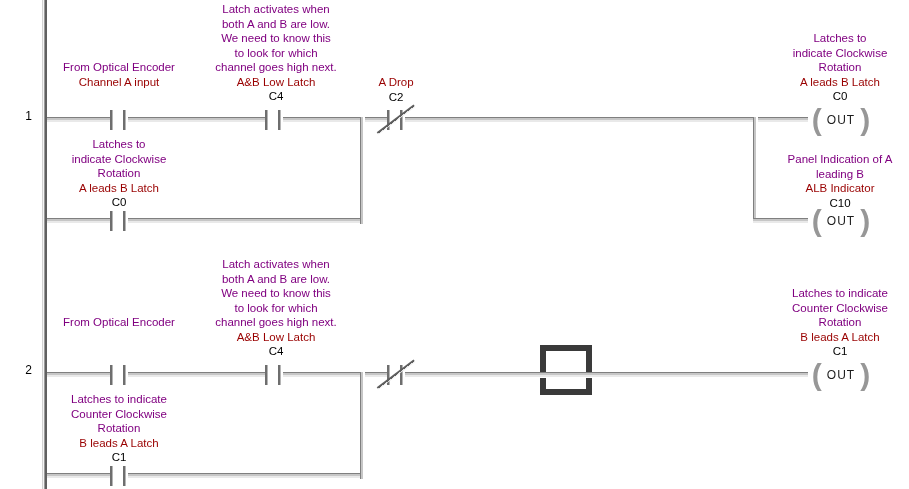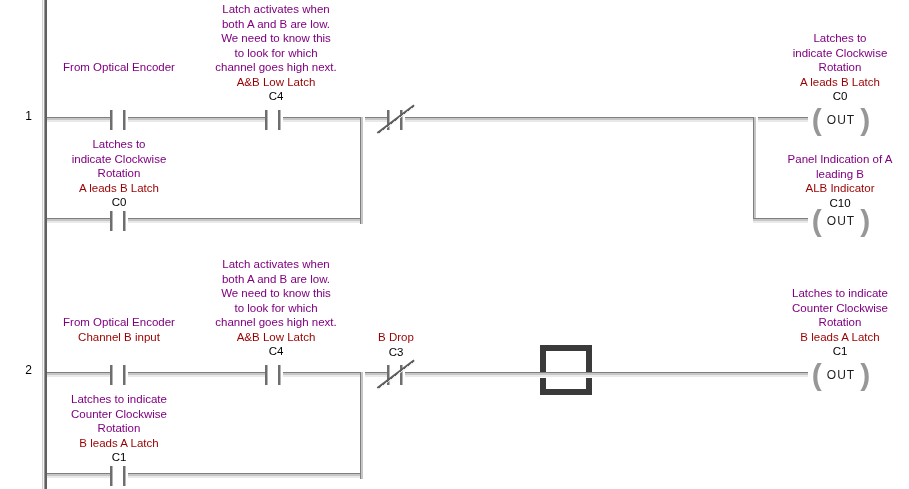--- a/index.html
+++ b/index.html
@@ -81,32 +81,37 @@
       <span class="paren">)</span>
   </div>
   <div class="coil" style="left:808px;top:207px">
     <span class="paren">(</span>
       <span class="coil-type">OUT</span>
       <span class="paren">)</span>
   </div>
 
   <div class="lbl" style="left:39px;top:60px">
     <div class="d">From Optical Encoder</div>
+    <div class="n">Channel A input</div>
   </div>
 
   <div class="lbl" style="left:196px;top:2px">
     <div class="d">Latch activates when</div>
     <div class="d">both A and B are low.</div>
     <div class="d">We need to know this</div>
     <div class="d">to look for which</div>
     <div class="d">channel goes high next.</div>
     <div class="n">A&amp;B Low Latch</div>
     <div class="a">C4</div>
   </div>
 
+  <div class="lbl" style="left:316px;top:75px">
+    <div class="n">A Drop</div>
+    <div class="a">C2</div>
+  </div>
 
   <div class="lbl wide" style="left:755px;top:31px">
     <div class="d">Latches to</div>
     <div class="d">indicate Clockwise</div>
     <div class="d">Rotation</div>
     <div class="n">A leads B Latch</div>
     <div class="a">C0</div>
   </div>
 
   <div class="lbl" style="left:39px;top:137px">
@@ -156,37 +161,32 @@
     </div>
 
   <div class="coil" style="left:808px;top:361px">
     <span class="paren">(</span>
       <span class="coil-type">OUT</span>
       <span class="paren">)</span>
   </div>
 
   <div class="lbl" style="left:39px;top:315px">
     <div class="d">From Optical Encoder</div>
-    <div class="n">Channel B input</div>
   </div>
 
   <div class="lbl" style="left:196px;top:257px">
     <div class="d">Latch activates when</div>
     <div class="d">both A and B are low.</div>
     <div class="d">We need to know this</div>
     <div class="d">to look for which</div>
     <div class="d">channel goes high next.</div>
     <div class="n">A&amp;B Low Latch</div>
     <div class="a">C4</div>
   </div>
 
-  <div class="lbl" style="left:316px;top:330px">
-    <div class="n">B Drop</div>
-    <div class="a">C3</div>
-  </div>
 
   <div class="lbl wide" style="left:755px;top:286px">
     <div class="d">Latches to indicate</div>
     <div class="d">Counter Clockwise</div>
     <div class="d">Rotation</div>
     <div class="n">B leads A Latch</div>
     <div class="a">C1</div>
   </div>
 
   <div class="lbl" style="left:39px;top:392px">

